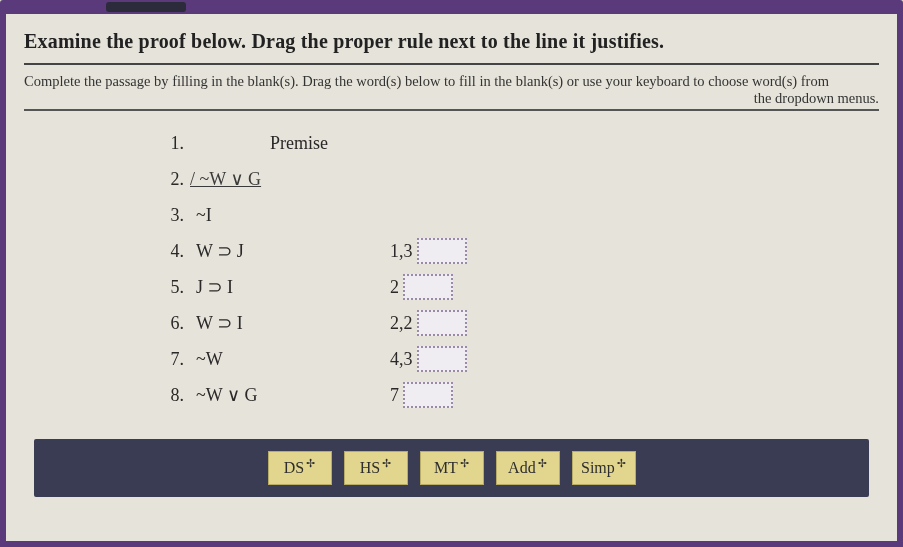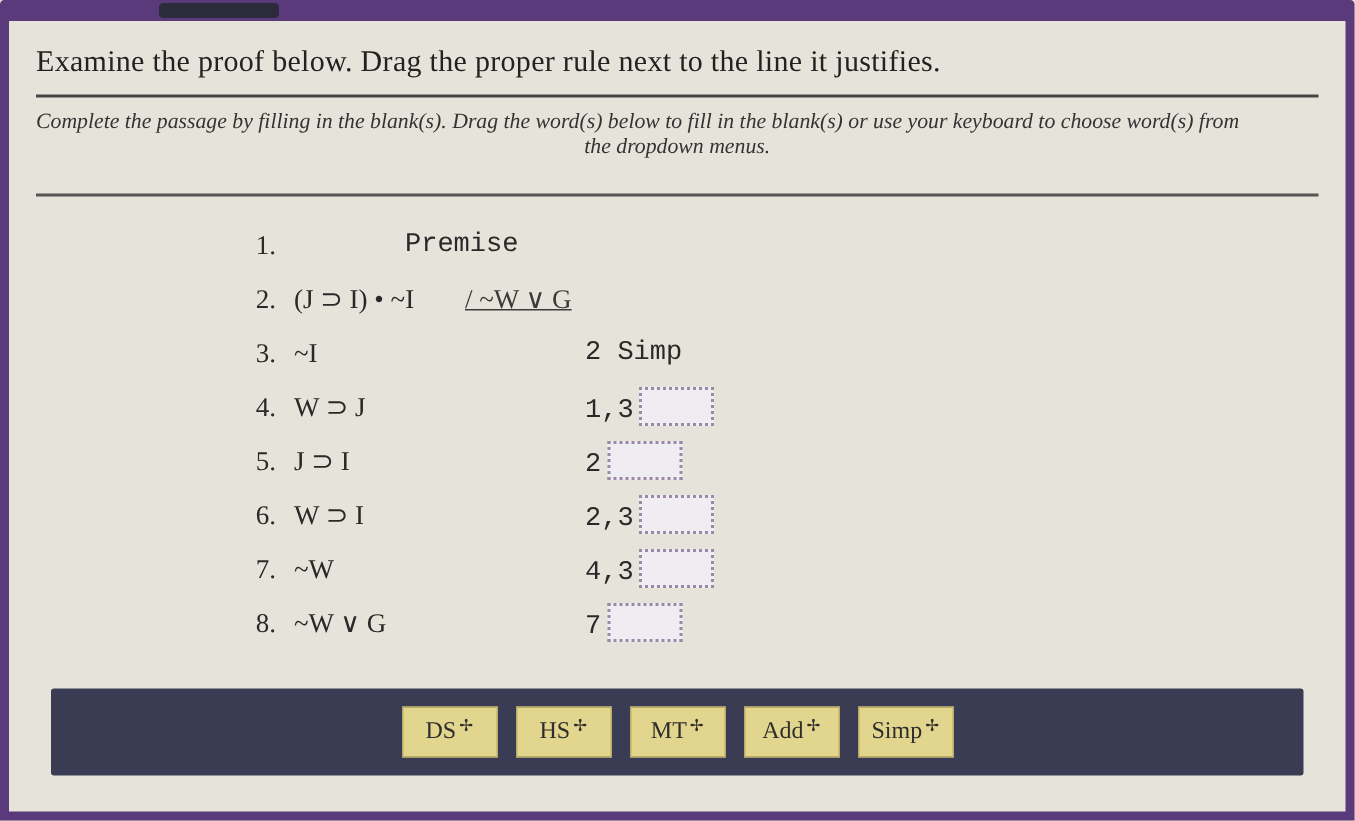--- a/index.html
+++ b/index.html
@@ -29,49 +29,48 @@
     height: 10px;
     width: 80px;
     background: #2b2b3b;
     border-radius: 3px;
   }
   .content {
     padding: 10px 18px 14px 18px;
   }
   .title {
     font-size: 20px;
-    font-weight: 400;
+    font-weight: 700;
     color: #222;
     border-bottom: 2px solid #444;
     padding: 6px 0 10px 0;
     letter-spacing: .2px;
   }
   .subtitle {
-    font-style: italic;
     font-size: 14.5px;
     color: #333;
     border-bottom: 2px solid #555;
-    padding: 8px 0 22px 0;
+    padding: 8px 0 2px 0;
     text-align: left;
   }
-  .subtitle .line2 { display:block; text-align:center; }
+  .subtitle .line2 { display:block; text-align:right; }
   .proof {
     padding: 14px 0 8px 140px;
   }
   .row {
     display: flex;
     align-items: center;
     min-height: 36px;
     font-size: 18px;
     color: #2a2828;
   }
   .num { width: 26px; text-align: right; padding-right: 6px; }
   .formula { width: 120px; padding-left: 6px; white-space: nowrap; }
   .slash { width: 80px; white-space: nowrap; color:#3a3a3a;text-decoration:underline; }
-  .just { width: 240px; display:flex; align-items:flex-end; gap:4px;font-family:Liberation Mono, monospace; }
+  .just { width: 240px; display:flex; align-items:center; gap:4px; }
   .blank {
     width: 50px;
     height: 26px;
     border: 2px dotted #9a8aa8;
     background: #efedf2;
     display: inline-block;
   }
   .rule-bank {
     margin: 18px 10px 0 10px;
     background: #3a3c54;
@@ -116,31 +115,27 @@
       <div class="row">
         <span class="num">1.</span>
         <span class="slash"></span>
         <span class="just">
           <span>Premise</span>
         </span>
       </div>
 
       <div class="row">
         <span class="num">2.</span>
-        <span class="formula">(J ⊃ I) • ~I</span>
         <span class="slash">/ ~W ∨ G</span>
       </div>
 
       <div class="row">
         <span class="num">3.</span>
         <span class="formula">~I</span>
         <span class="slash"></span>
-        <span class="just">
-          <span>2 Simp</span>
-        </span>
       </div>
 
       <div class="row">
         <span class="num">4.</span>
         <span class="formula">W ⊃ J</span>
         <span class="slash"></span>
         <span class="just">
           <span>1,3</span>
           <span class="blank"></span>
         </span>
@@ -154,21 +149,21 @@
           <span>2</span>
           <span class="blank"></span>
         </span>
       </div>
 
       <div class="row">
         <span class="num">6.</span>
         <span class="formula">W ⊃ I</span>
         <span class="slash"></span>
         <span class="just">
-          <span>2,3</span>
+          <span>2,2</span>
           <span class="blank"></span>
         </span>
       </div>
 
       <div class="row">
         <span class="num">7.</span>
         <span class="formula">~W</span>
         <span class="slash"></span>
         <span class="just">
           <span>4,3</span>

